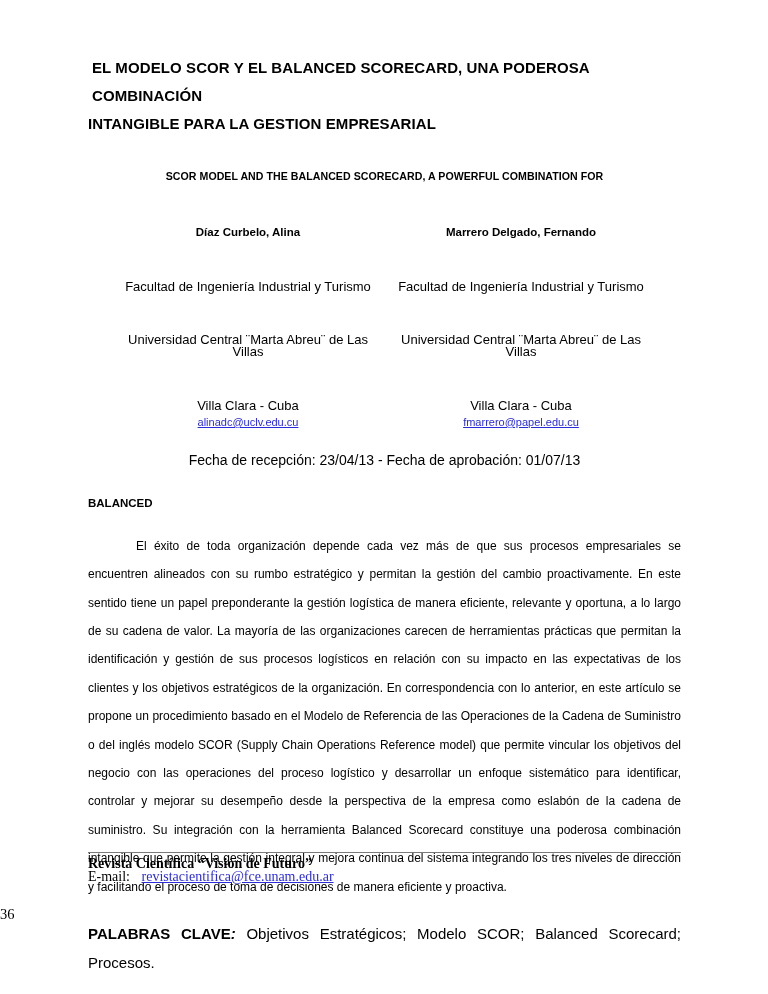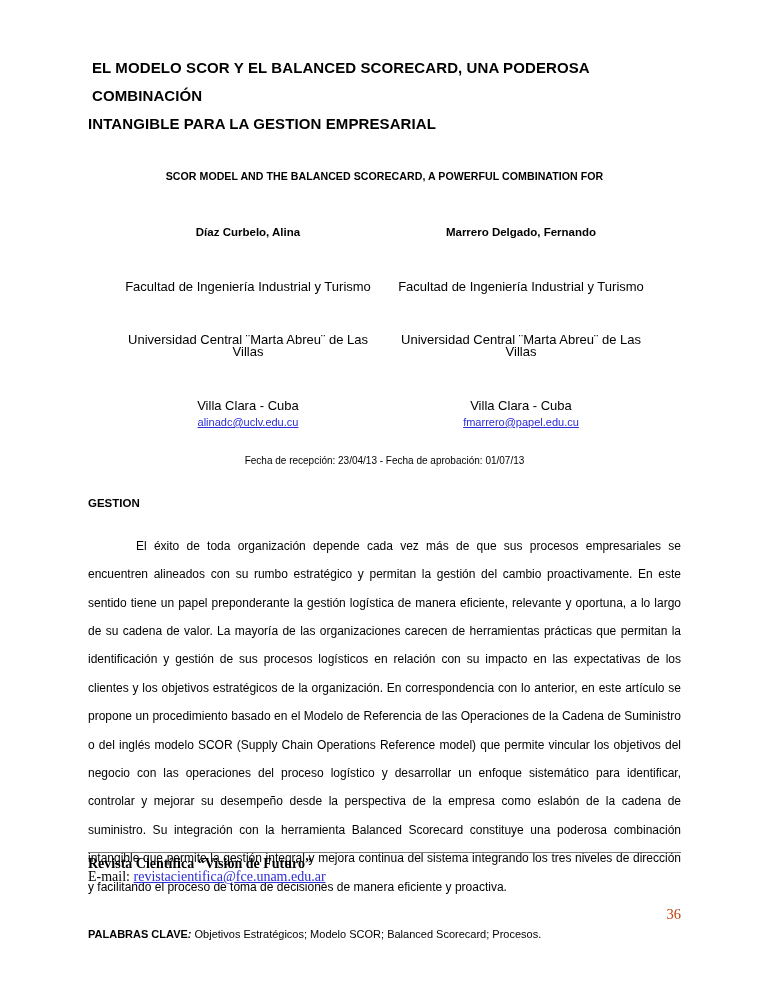--- a/index.html
+++ b/index.html
@@ -82,21 +82,21 @@
     color: #2b2bd8;
     text-decoration: underline;
     display: inline-block;
     cursor: pointer;
   }
 
   
   .dates {
     margin-top: 24px;
     text-align: center;
-    font-size: 10px;
+    font-size: 14px;
     line-height: 13px;
   }
 
   
   .section-heading {
     margin-top: 28px;
     font-weight: bold;
     font-size: 11.5px;
     line-height: 17px;
     text-align: left;
@@ -106,21 +106,21 @@
     font-size: 12px;
     line-height: 28.4px;
     text-align: justify;
     text-indent: 48px;
     hyphens: none;
   }
 
   
   .keywords {
     margin-top: 19px;
-    font-size: 11px;
+    font-size: 15px;
     line-height: 28.4px;
     text-align: justify;
   }
   .kw-label {
     font-weight: bold;
   }
   .kw-colon {
     font-weight: bold;
     font-style: italic;
   }
@@ -142,30 +142,30 @@
     font-family: "Liberation Serif", serif;
     font-size: 14px;
     line-height: 12.6px;
     color: #000;
   }
   .footer-bold { font-weight: bold; }
   .footer-email {
     color: #2b2bd8;
     text-decoration: underline;
     cursor: pointer;
+    margin-left: 8px;
   }
   .page-number {
     position: absolute;
     left: 0;
     top: 906px;
     width: 681px;
-    text-align: right;
     font-family: "Liberation Serif", serif;
     font-size: 14.5px;
-    color: #c2410c;
+    color: #000000;
   }
 </style>
 </head>
 <body>
 
 <div class="page">
 
   <div class="content">
 
     <div class="title-block-es">
@@ -192,21 +192,21 @@
         <div class="author-line">Facultad de Ingeniería Industrial y Turismo</div>
         <div class="author-line">Universidad Central ¨Marta Abreu¨ de Las Villas</div>
         <div class="author-line">Villa Clara - Cuba</div>
         <div><span class="author-email">fmarrero@papel.edu.cu</span></div>
       </div>
 
     </div>
 
     <div class="dates">Fecha de recepción: 23/04/13 - Fecha de aprobación: 01/07/13</div>
 
-    <div class="section-heading">GESTION</div>
+    <div class="section-heading">BALANCED</div>
     <div class="abstract">El éxito de toda organización depende cada vez más de que sus procesos empresariales se encuentren alineados con su rumbo estratégico y permitan la gestión del cambio proactivamente. En este sentido tiene un papel preponderante la gestión logística de manera eficiente, relevante y oportuna, a lo largo de su cadena de valor. La mayoría de las organizaciones carecen de herramientas prácticas que permitan la identificación y gestión de sus procesos logísticos en relación con su impacto en las expectativas de los clientes y los objetivos estratégicos de la organización. En correspondencia con lo anterior, en este artículo se propone un procedimiento basado en el Modelo de Referencia de las Operaciones de la Cadena de Suministro o del inglés modelo SCOR (Supply Chain Operations Reference model) que permite vincular los objetivos del negocio con las operaciones del proceso logístico y desarrollar un enfoque sistemático para identificar, controlar y mejorar su desempeño desde la perspectiva de la empresa como eslabón de la cadena de suministro. Su integración con la herramienta Balanced Scorecard constituye una poderosa combinación intangible que permite la gestión integral y mejora continua del sistema integrando los tres niveles de dirección y facilitando el proceso de toma de decisiones de manera eficiente y proactiva.</div>
 
     <div class="keywords">
       <span class="kw-label">PALABRAS CLAVE</span><span class="kw-colon">:</span><span> Objetivos Estratégicos; Modelo SCOR; Balanced Scorecard; Procesos.</span>
     </div>
 
   </div>
 
   <div class="footer">
     <div class="footer-rule"></div>

